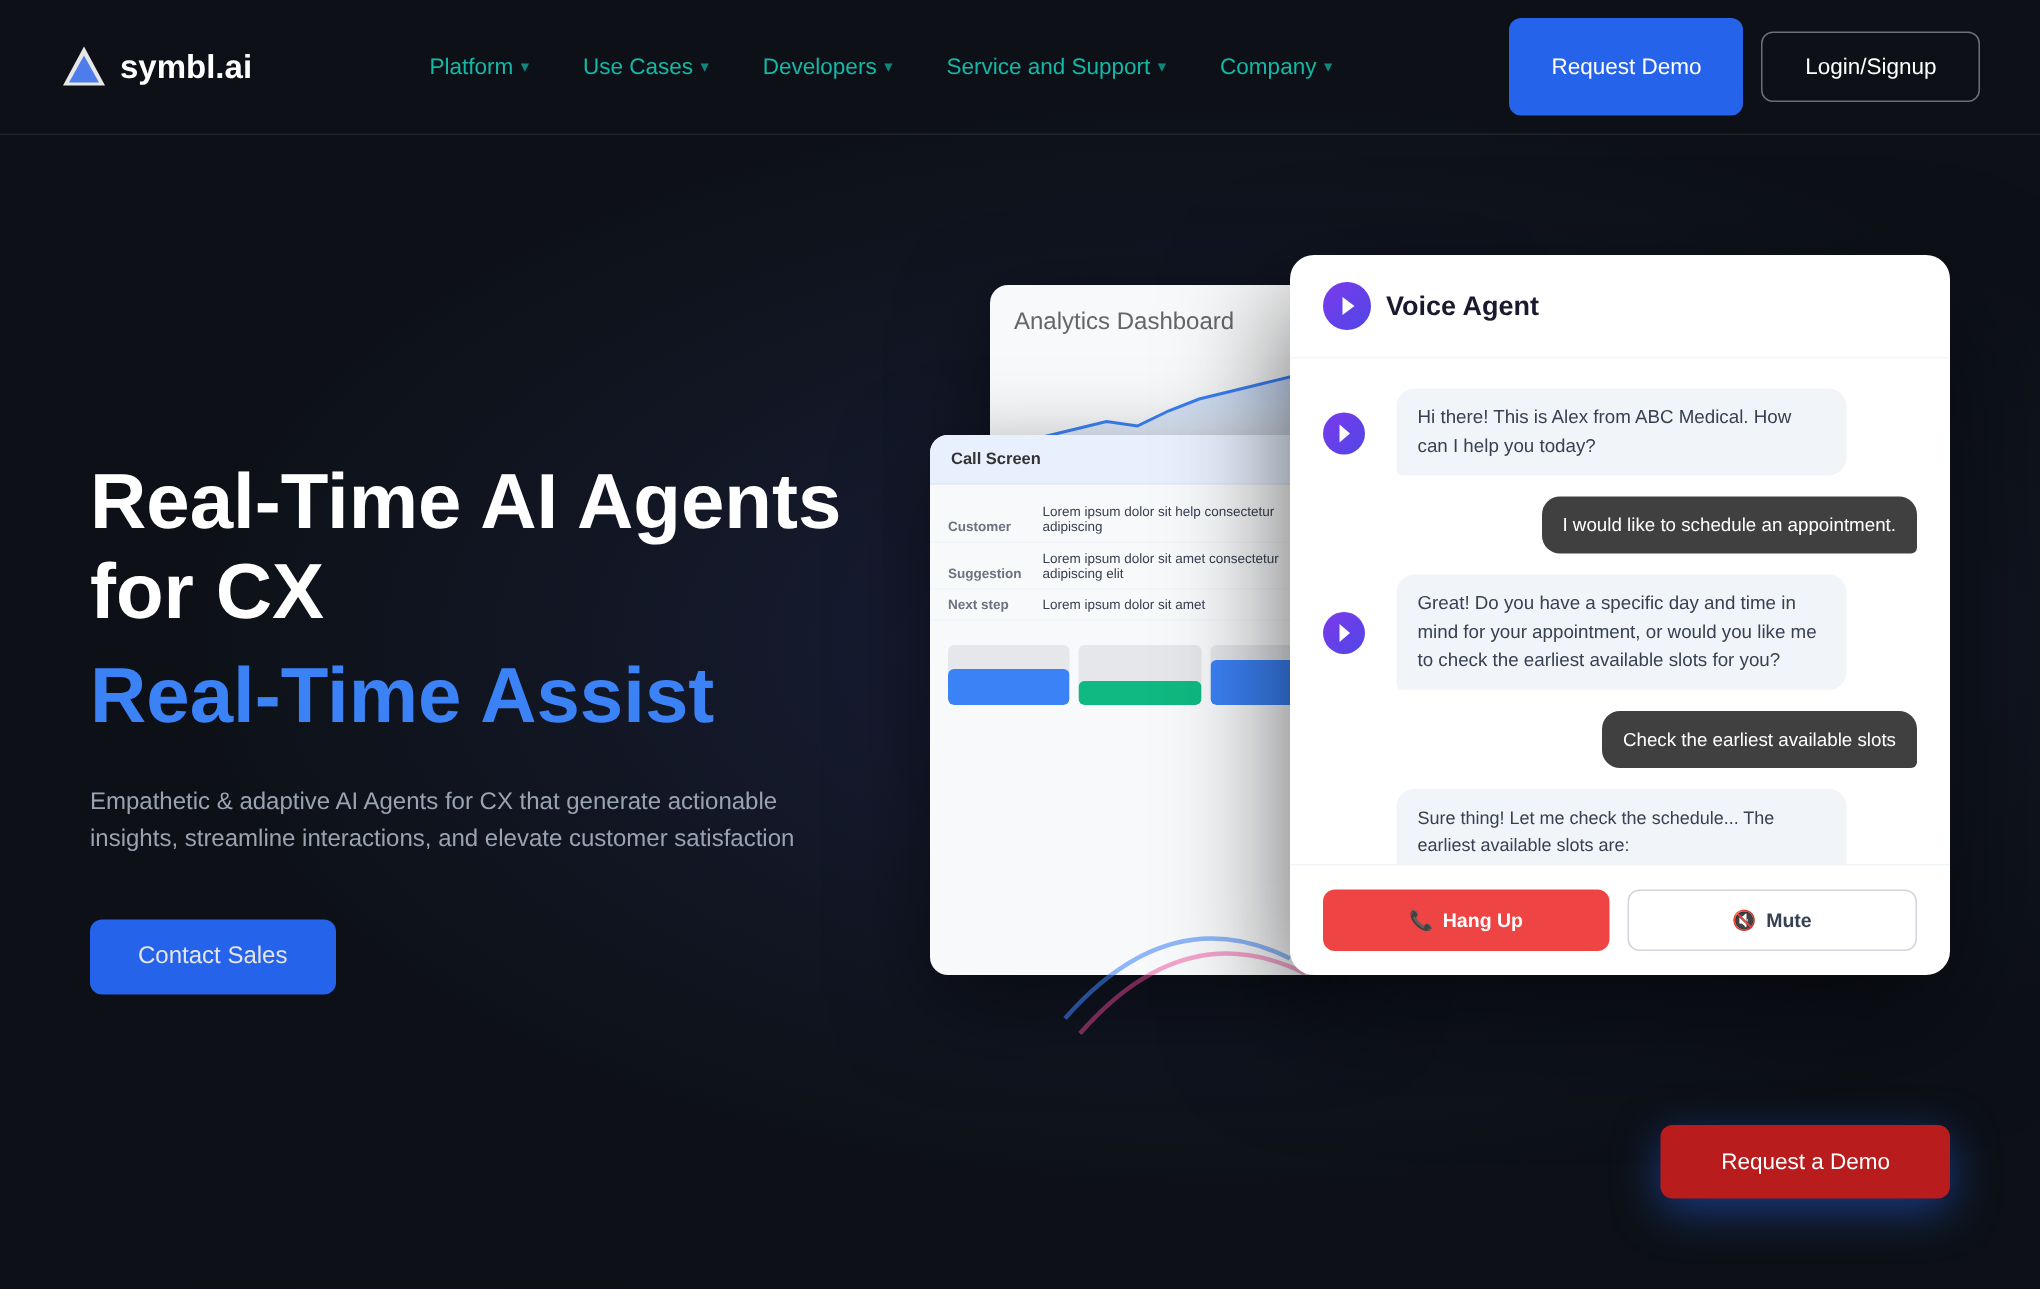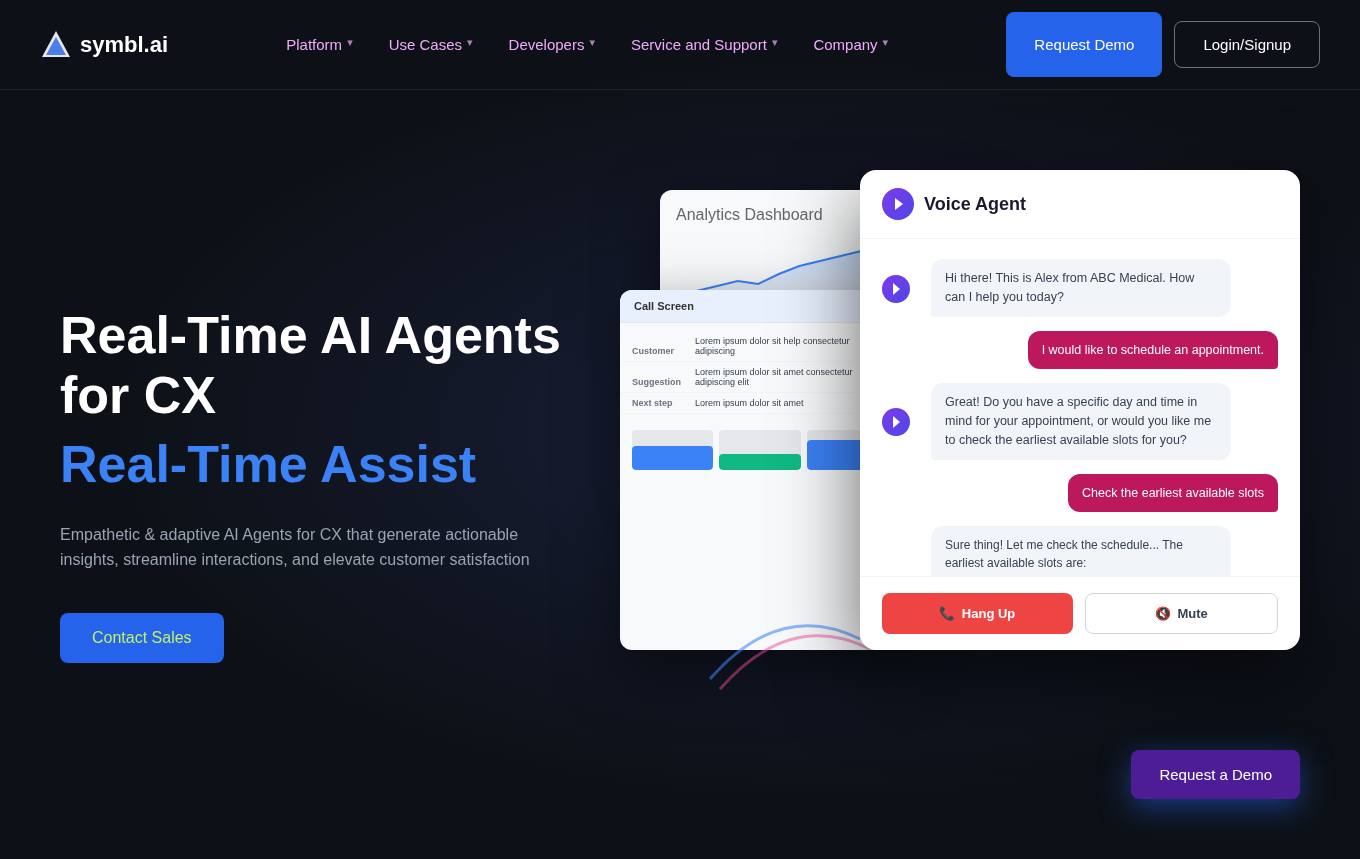--- a/index.html
+++ b/index.html
@@ -53,23 +53,24 @@
     }
 
     .nav-links {
       display: flex;
       align-items: center;
       gap: 4px;
     }
 
     .nav-item {
       display: flex;
+      align-items: center;
       gap: 5px;
       padding: 8px 16px;
-      color: #f0abfc;
+      color: #14b8a6;
       font-size: 15px;
       cursor: pointer;
       border-radius: 6px;
       transition: background 0.2s;
     }
 
     .nav-item .chevron {
       font-size: 11px;
       opacity: 0.7;
     }
@@ -137,21 +138,21 @@
     .hero-desc {
       font-size: 16px;
       color: #9aa3b2;
       line-height: 1.6;
       max-width: 500px;
       margin-bottom: 40px;
     }
 
     .btn-contact {
       background: #2563eb;
-      color: #bef264;
+      color: #e5e5e5;
       border: none;
       padding: 16px 32px;
       border-radius: 8px;
       font-size: 16px;
       font-weight: 500;
       cursor: pointer;
       transition: background 0.2s;
     }
 
     
@@ -348,21 +349,21 @@
       background: #f1f5f9;
       border-radius: 12px 12px 12px 4px;
       padding: 10px 14px;
       font-size: 12.5px;
       color: #374151;
       line-height: 1.5;
       max-width: 300px;
     }
 
     .va-bubble-right {
-      background: #be185d;
+      background: #404040;
       border-radius: 12px 12px 4px 12px;
       padding: 10px 14px;
       font-size: 12.5px;
       color: #fff;
       line-height: 1.5;
       max-width: 300px;
       margin-left: auto;
     }
 
     .va-msg-right {
@@ -416,25 +417,25 @@
       z-index: 2;
       opacity: 0.8;
     }
 
     
     .floating-demo {
       position: absolute;
       bottom: 60px;
       right: 60px;
       z-index: 20;
-      background: #4c1d95;
+      background: #b91c1c;
       color: #fff;
       border: none;
       border-radius: 8px;
-      padding: 16px 28px;
+      padding: 16px 40px;
       font-size: 15px;
       font-weight: 500;
       cursor: pointer;
       box-shadow: 0 8px 30px rgba(37,99,235,0.5);
     }
 
     
     .line-chart {
       width: 100%;
       height: 80px;

